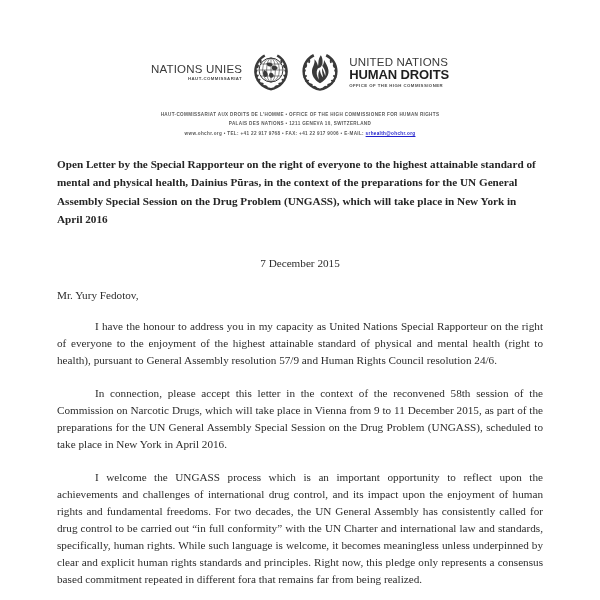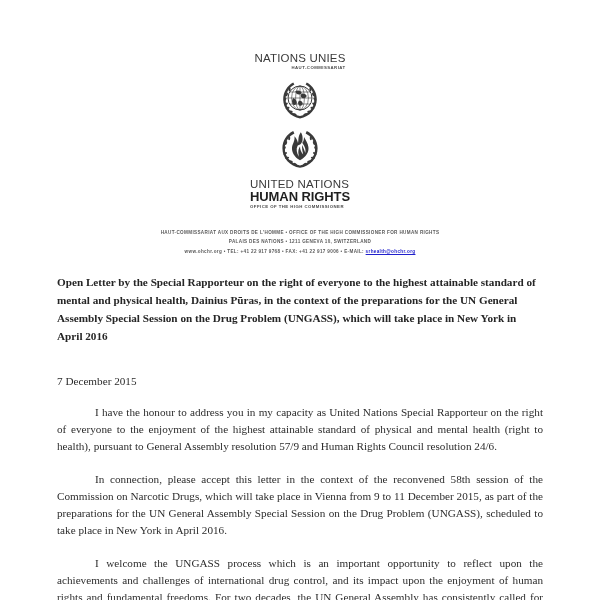--- a/index.html
+++ b/index.html
@@ -23,21 +23,20 @@
     box-sizing: border-box;
   }
 
   
   .letterhead {
     padding-top: 52px;
     display: flex;
     align-items: center;
     justify-content: center;
     gap: 9px;
-    flex-direction: column;
   }
   .lh-left {
     text-align: right;
     line-height: 1.05;
     color: #2e2e2e;
   }
   .lh-right {
     text-align: left;
     line-height: 1.05;
     color: #2e2e2e;
@@ -102,21 +101,21 @@
     margin-top: 17px;
     font-size: 11.2px;
     font-weight: bold;
     text-align: left;
     line-height: 1.62;
     color: #262626;
   }
 
   .date-line {
     margin-top: 29px;
-    text-align: left;
+    text-align: center;
     font-size: 11.2px;
     color: #2c2c2c;
   }
 
   .salutation {
     margin-top: 20px;
     font-size: 11.2px;
     color: #2c2c2c;
   }
 
@@ -206,37 +205,38 @@
           <ellipse cx="77" cy="23" rx="5" ry="2.6" transform="rotate(86 77 23)"></ellipse>
         </g>
 
         <path d="M52 8 C44 20 47 27 45 35 C43 26 40 22 36 18 C38 30 31 36 30 46 C29 58 36 70 50 78 C65 70 73 58 71 45 C70 35 64 28 60 20 C60 30 57 33 55 37 C57 26 58 17 52 8 Z"></path>
         <path d="M44 42 C40 50 41 60 48 70 C44 58 46 50 50 44 C50 52 53 58 58 64 C56 54 54 48 56 40 C58 48 62 54 63 60 C66 50 60 40 54 33 C52 40 49 38 44 42 Z" fill="#ffffff"></path>
       </g>
     </svg>
 
     <div class="lh-right">
       <div class="lh-line1">UNITED NATIONS</div>
-      <div class="lh-line2">HUMAN RIGHTS</div>
+      <div class="lh-line2">HUMAN DROITS</div>
       <div class="lh-line3">OFFICE OF THE HIGH COMMISSIONER</div>
     </div>
   </div>
 
   <div class="contact">
     <div class="row">HAUT-COMMISSARIAT AUX DROITS DE L'HOMME • OFFICE OF THE HIGH COMMISSIONER FOR HUMAN RIGHTS</div>
     <div class="row"><span>PALAIS DES NATIONS • 1211 GENEVA 10, SWITZERLAND</span></div>
     <div class="row"><span>www.ohchr.org • TEL:  +41 22 917 9768 • FAX:  +41 22 917 9006 • E-MAIL:  </span><a href="#">srhealth@ohchr.org</a></div>
   </div>
 
   <div class="content">
 
     <div class="doc-title">Open Letter by the Special Rapporteur on the right of everyone to the highest attainable standard of mental and physical health, Dainius Pūras, in the context of the preparations for the UN General Assembly Special Session on the Drug Problem (UNGASS), which will take place in New York in April 2016</div>
 
     <div class="date-line">7 December 2015</div>
 
+    <div class="salutation">Mr. Yury Fedotov,</div>
 
     <p class="para first">I have the honour to address you in my capacity as United Nations Special Rapporteur on the right of everyone to the enjoyment of the highest attainable standard of physical and mental health (right to health), pursuant to General Assembly resolution 57/9 and Human Rights Council resolution 24/6.</p>
     <p class="para">In connection, please accept this letter in the context of the reconvened 58th session of the Commission on Narcotic Drugs, which will take place in Vienna from 9 to 11 December 2015, as part of the preparations for the UN General Assembly Special Session on the Drug Problem (UNGASS), scheduled to take place in New York in April 2016.</p>
     <p class="para">I welcome the UNGASS process which is an important opportunity to reflect upon the achievements and challenges of international drug control, and its impact upon the enjoyment of human rights and fundamental freedoms.    For two decades, the UN General Assembly has consistently called for drug control to be carried out “in full conformity” with the UN Charter and international law and standards, specifically, human rights.   While such language is welcome, it becomes meaningless unless underpinned by clear and explicit human rights standards and principles.   Right now, this pledge only represents a consensus based commitment repeated in different fora that remains far from being realized.</p>
     <p class="para">As Special Rapporteur on the right to health, I am concerned about the lack of explicit and</p>
 
   </div>
 </div>
 
 </body></html>

